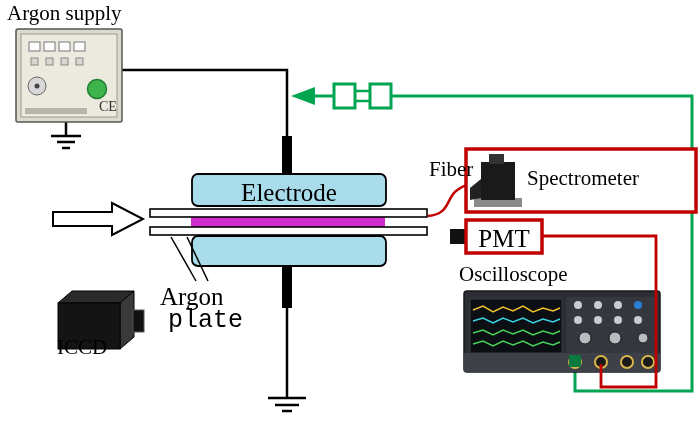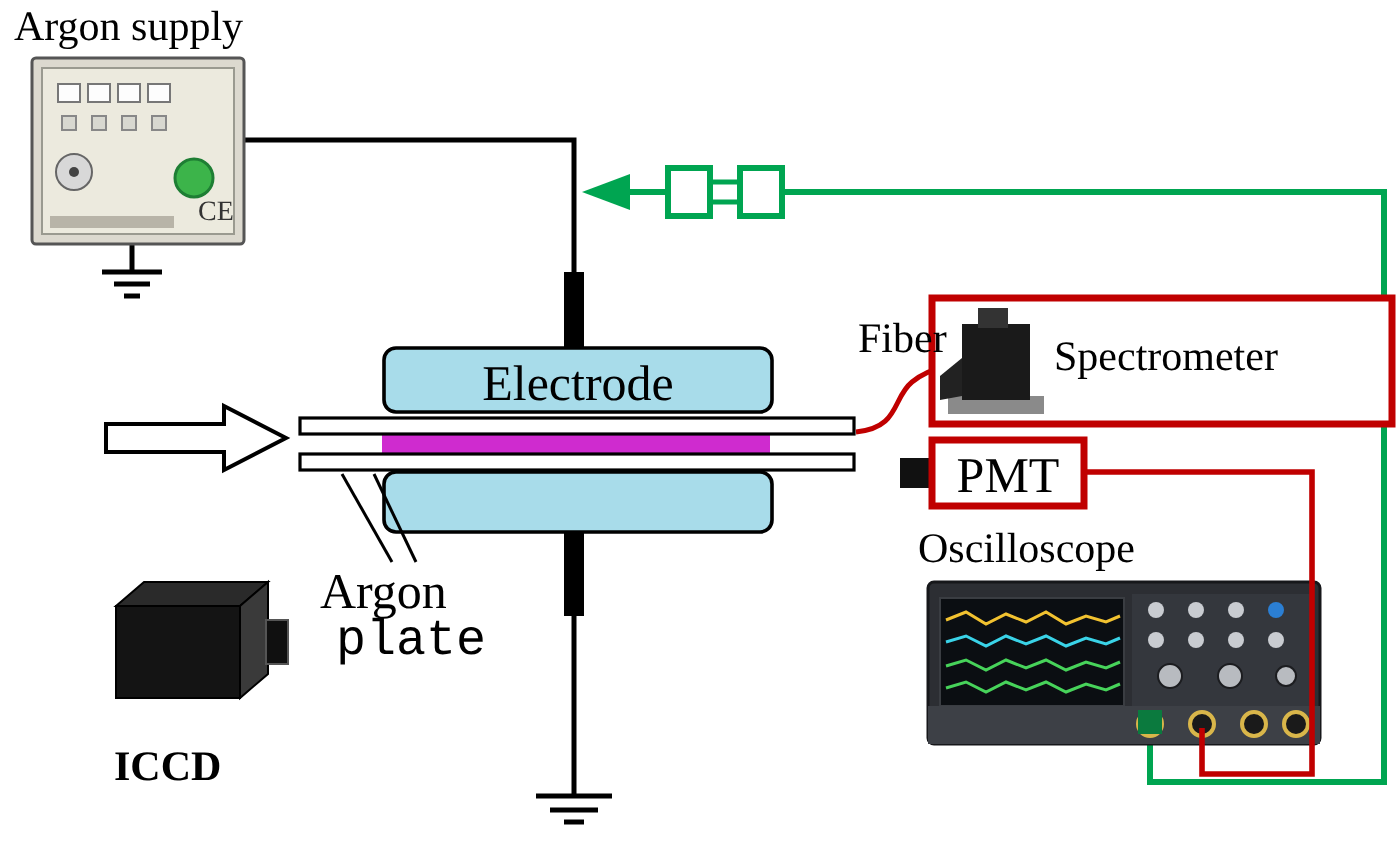--- a/index.html
+++ b/index.html
@@ -141,15 +141,15 @@
 
   <div class="lbl" style="left:7px;top:2px;">Argon supply</div>
   <div class="lbl" style="left:99px;top:99px;font-size:14px;color:#333;">CE</div>
   <div class="lbl small center" style="left:192px;top:179px;width:194px;">Electrode</div>
   <div class="lbl small" style="left:160px;top:283px;">Argon</div>
   <div class="lbl small" style="left:168px;top:307px;font-family:Liberation Mono, monospace;">plate</div>
   <div class="lbl" style="left:429px;top:158px;">Fiber</div>
   <div class="lbl" style="left:527px;top:167px;">Spectrometer</div>
   <div class="lbl small center" style="left:466px;top:225px;width:76px;">PMT</div>
   <div class="lbl" style="left:459px;top:263px;">Oscilloscope</div>
-  <div class="lbl" style="left:57px;top:372px;font-weight:bold;">ICCD</div>
+  <div class="lbl" style="left:57px;top:336px;">ICCD</div>
 
 </div>
 
 </body></html>

